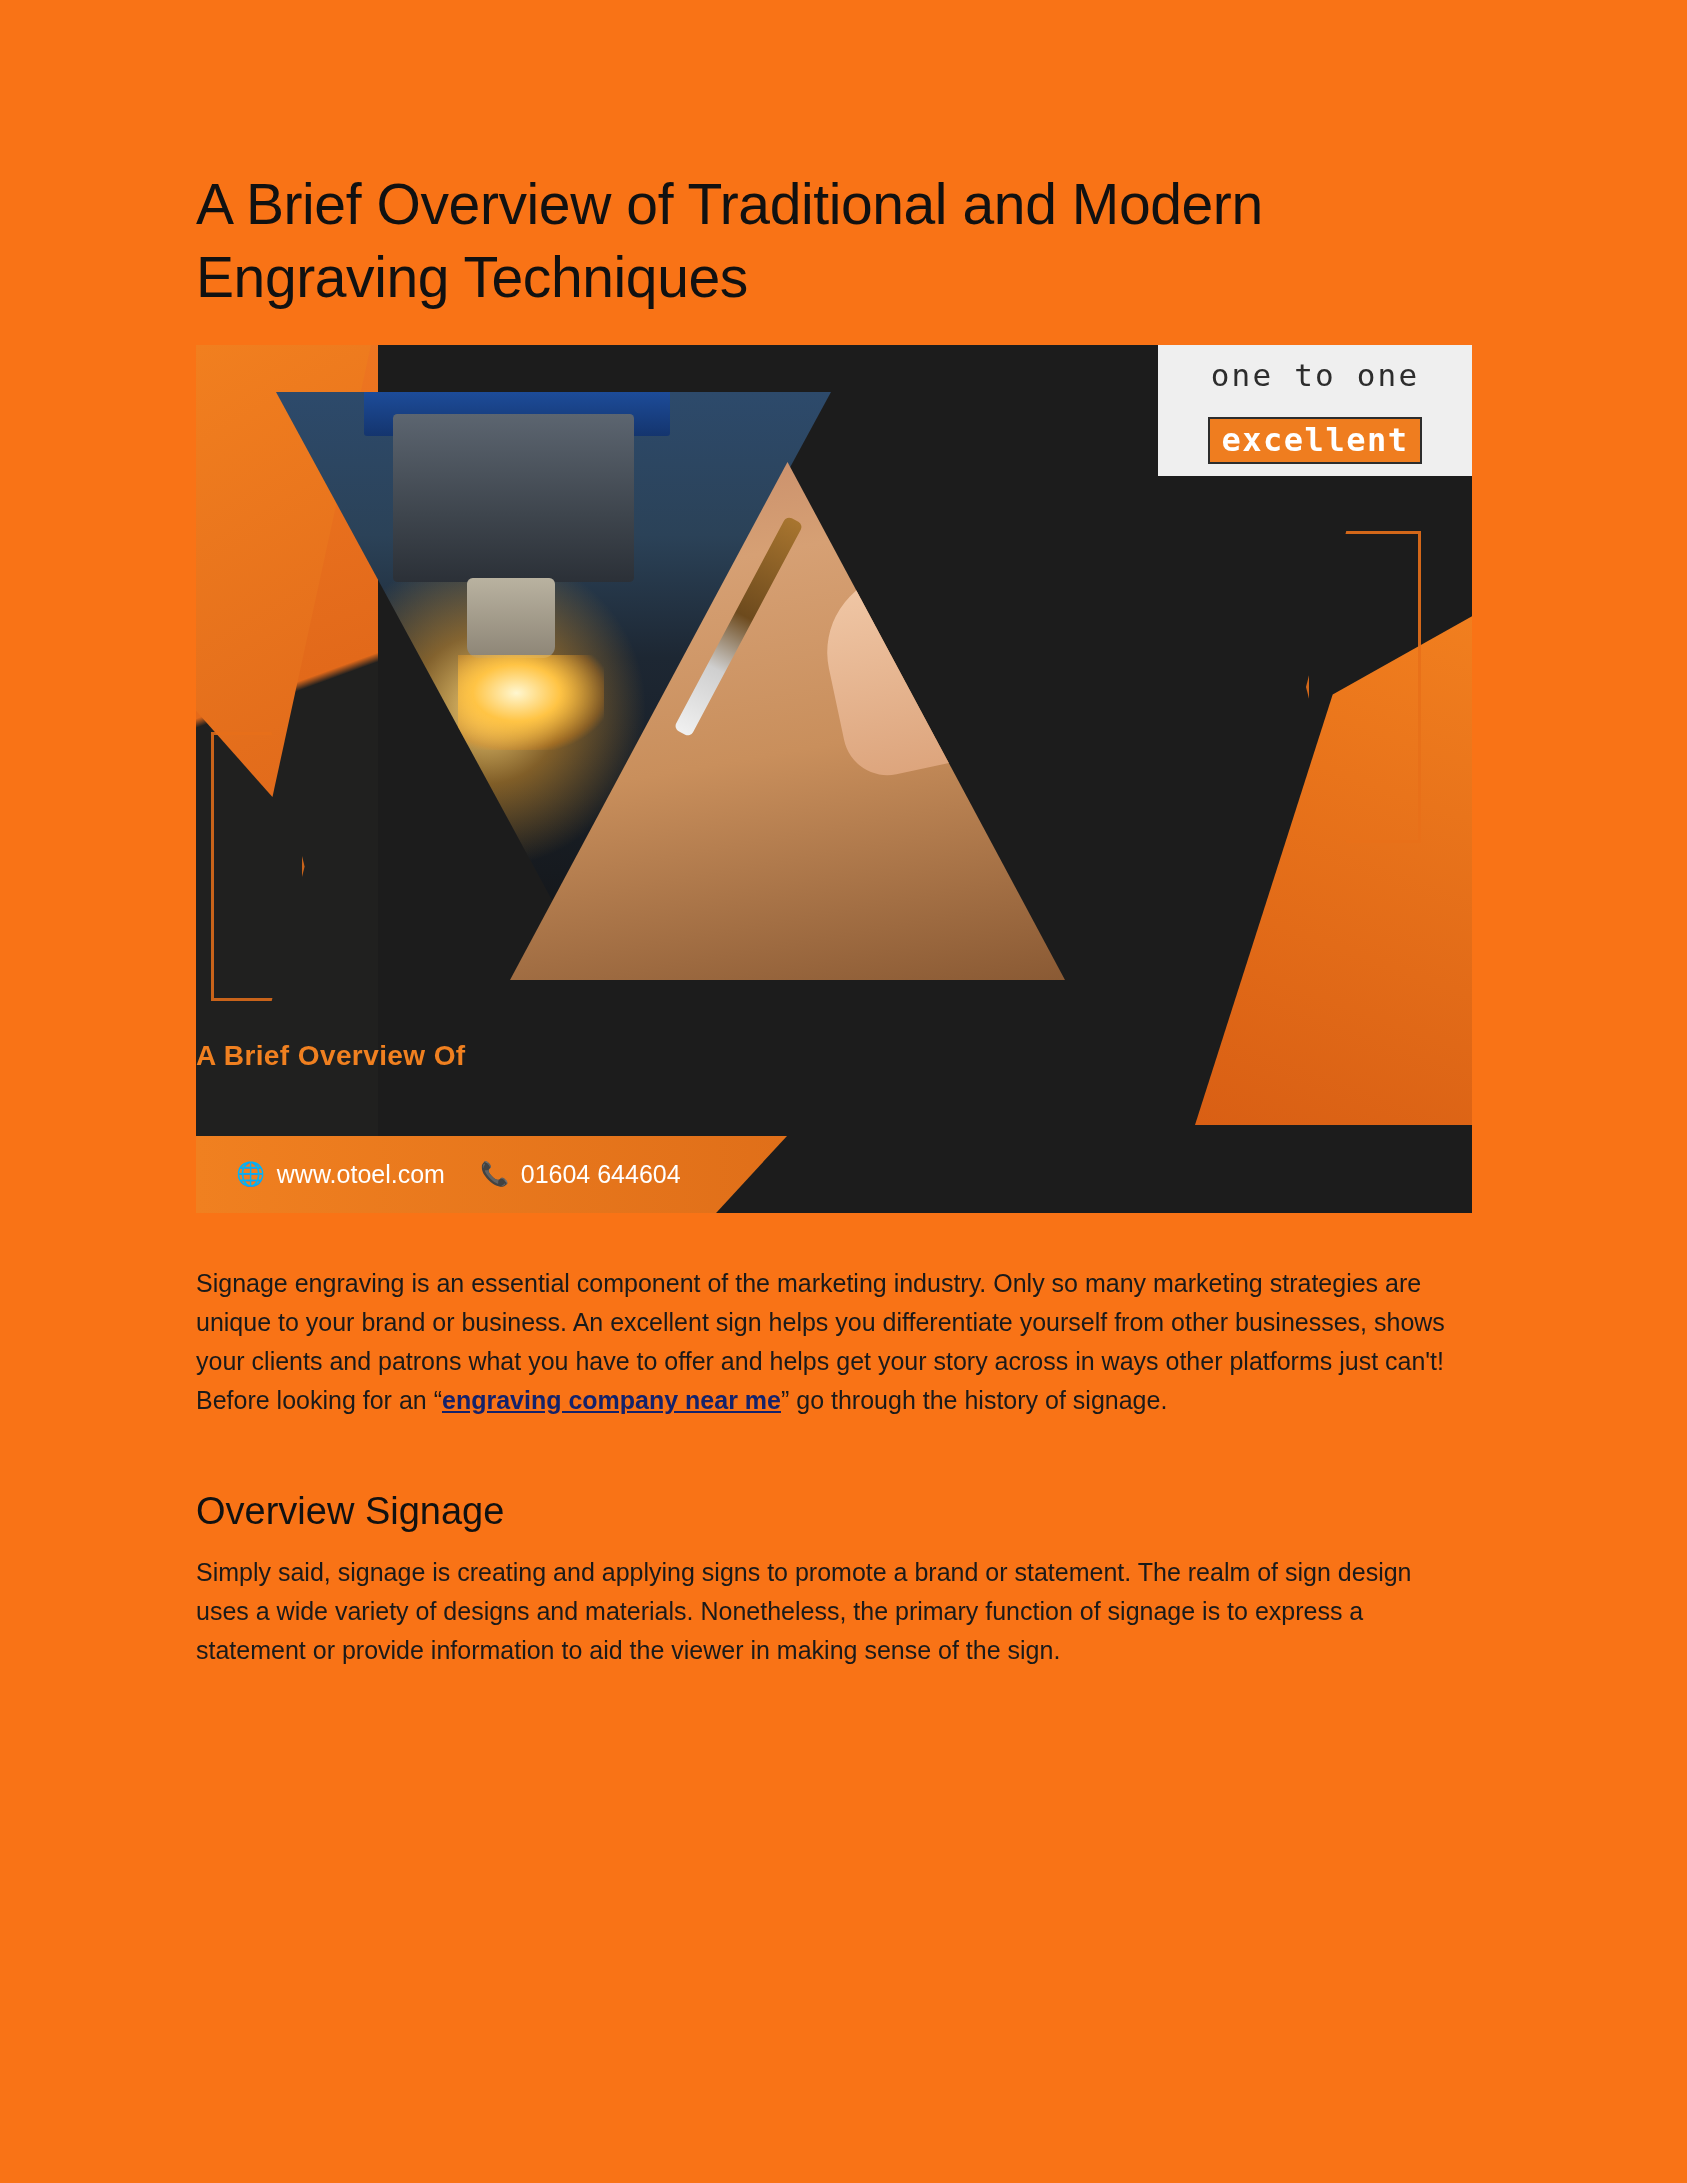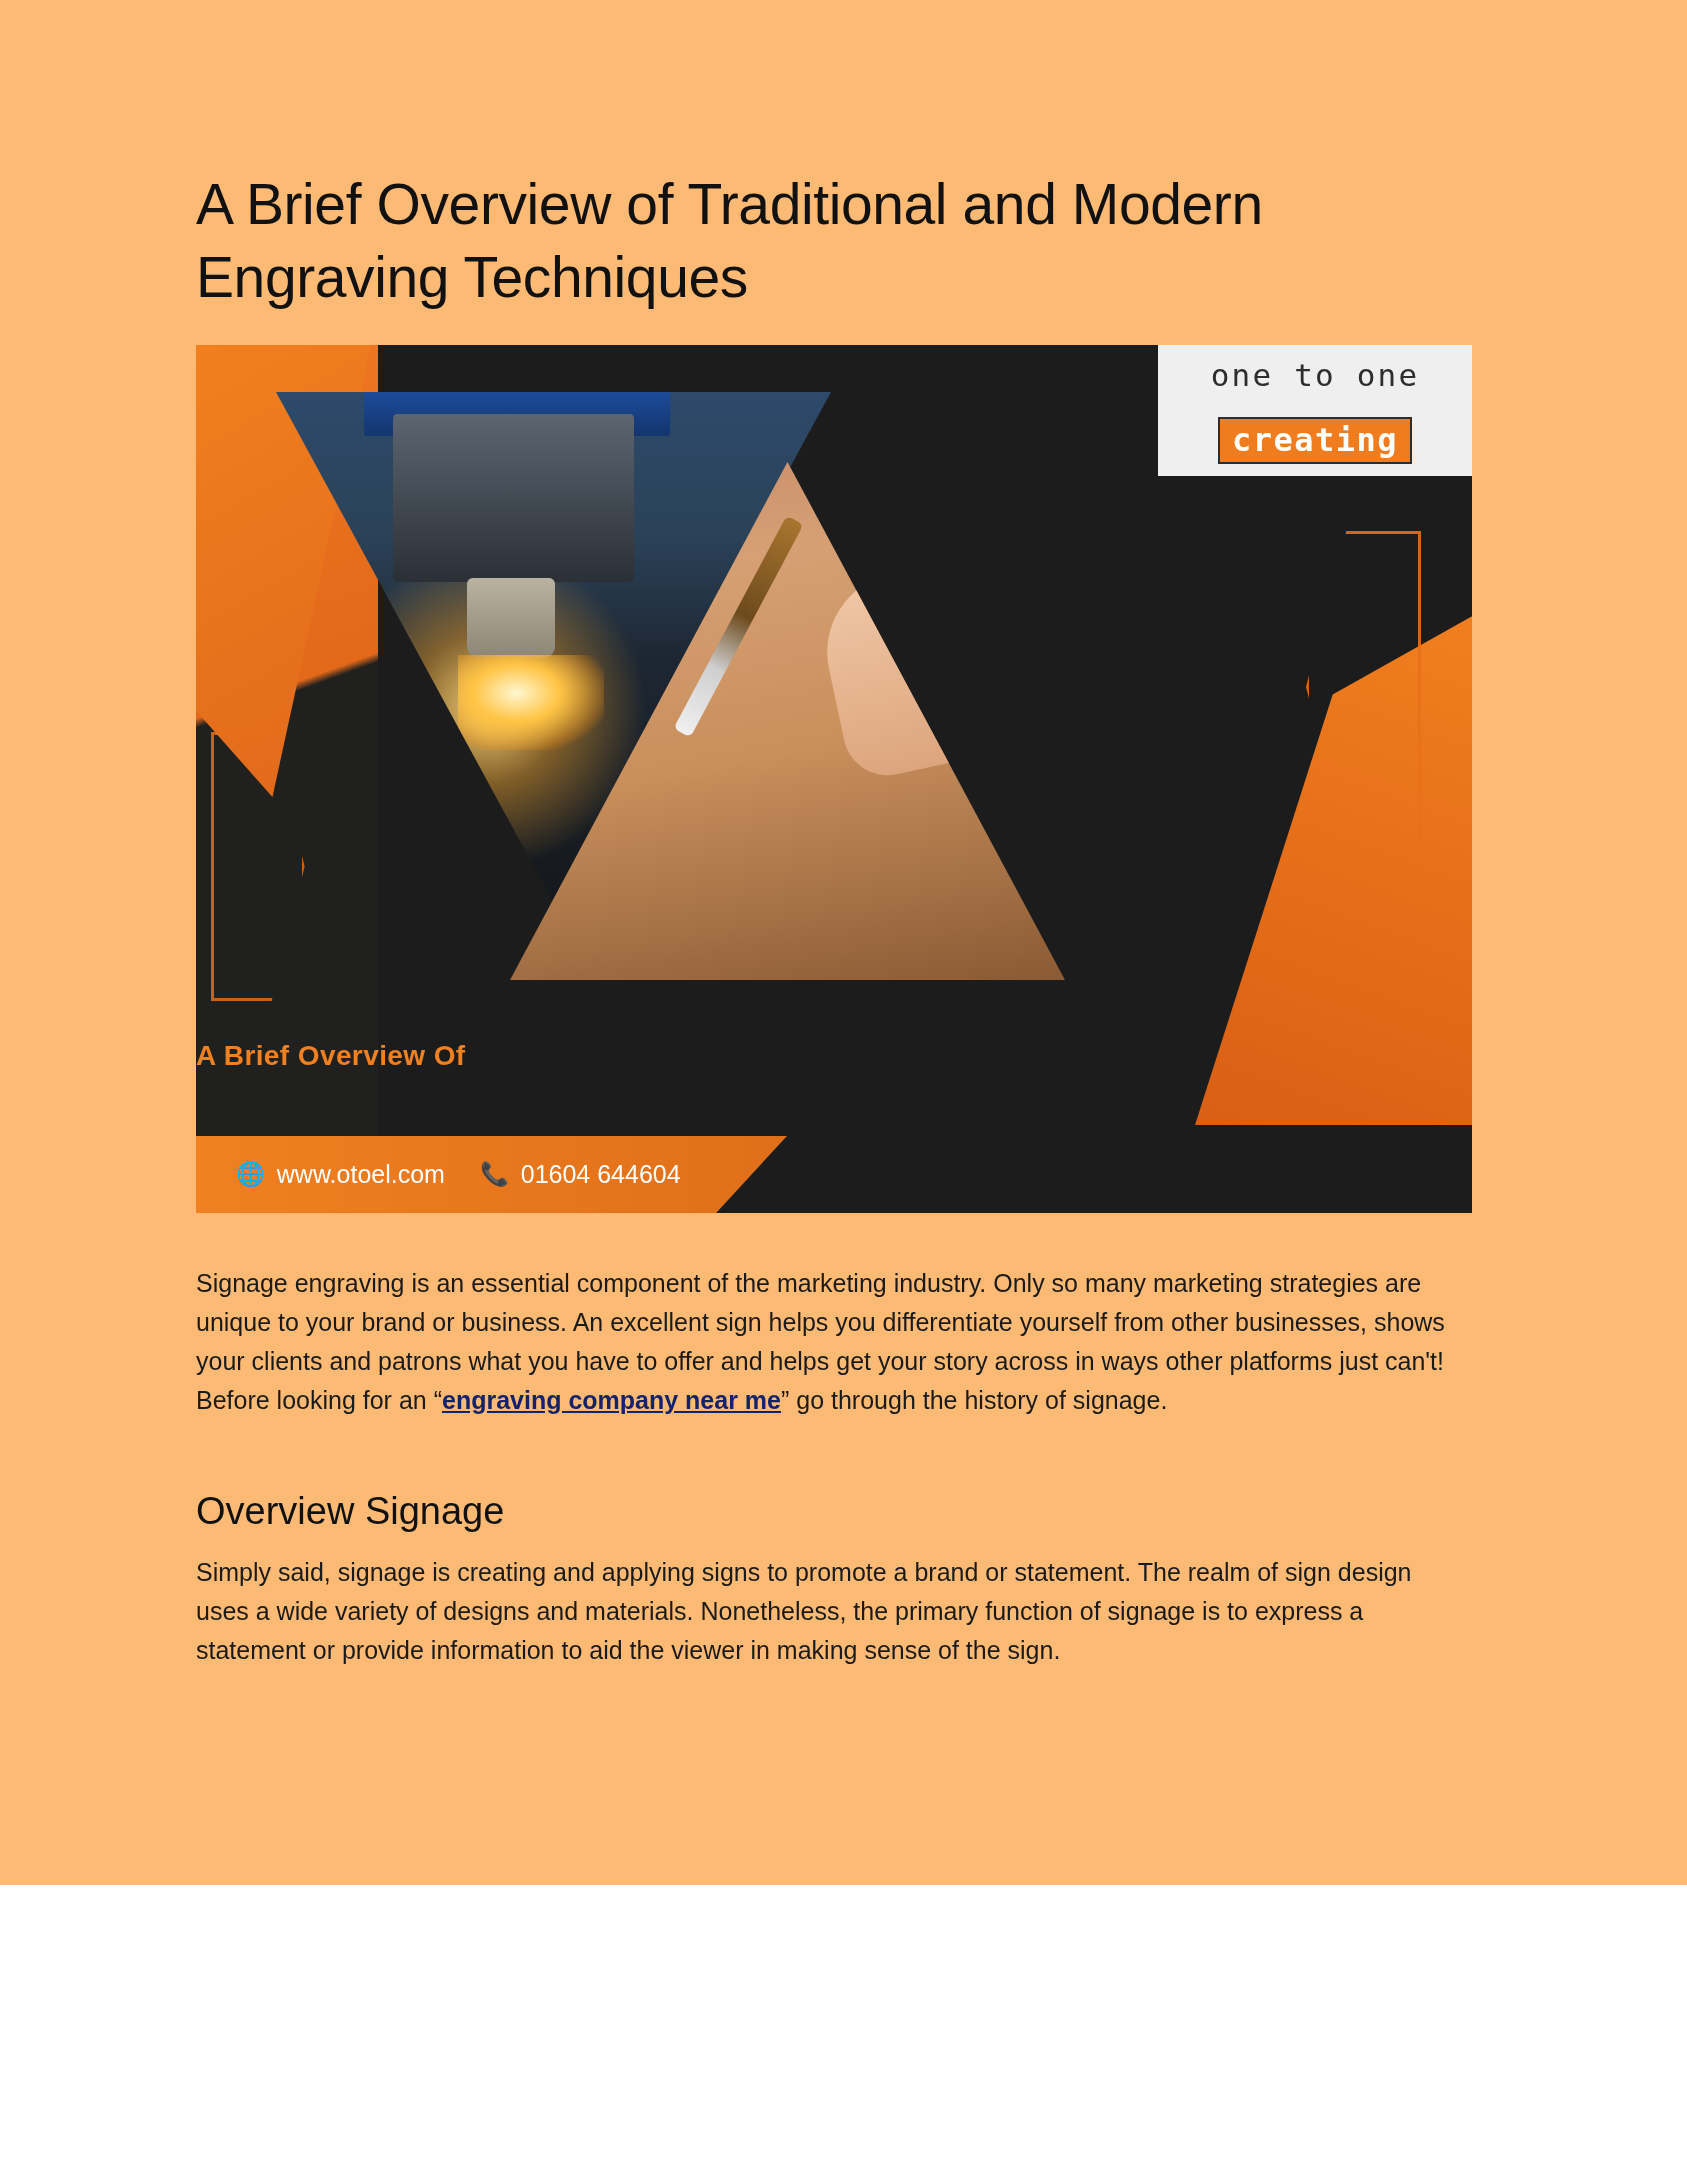--- a/index.html
+++ b/index.html
@@ -10,22 +10,22 @@
   body {
     width: 1687px;
     height: 2183px;
     font-family: "Liberation Sans", sans-serif;
     color: #000000;
     -webkit-font-smoothing: antialiased;
   }
   .page {
     position: relative;
     width: 1687px;
-    height: 1885px;
-    background: #fdba74;
+    height: 2183px;
+    background: #f97316;
     box-sizing: border-box;
     padding: 168px 182px 0 196px;
   }
   .doc-title {
     font-size: 57px;
     line-height: 1.28;
     font-weight: 400;
     color: #111111;
     letter-spacing: -0.4px;
     margin: 0 0 31px 0;
@@ -261,21 +261,21 @@
     </div>
 
     <div class="tri tri-right">
       <div class="wood-slab"></div>
       <div class="carve-hand"></div>
       <div class="chisel"></div>
     </div>
 
     <div class="logo-box">
       <div class="logo-line1">one to one</div>
-      <div class="logo-line2">creating</div>
+      <div class="logo-line2">excellent</div>
     </div>
 
     <div class="caption-wrap">
       <div class="caption-small">A Brief Overview Of</div>
     </div>
 
     <div class="hero-footer">
       <div class="hero-footer-item">
         <span class="glyph">🌐</span>
         <span>www.otoel.com</span>

